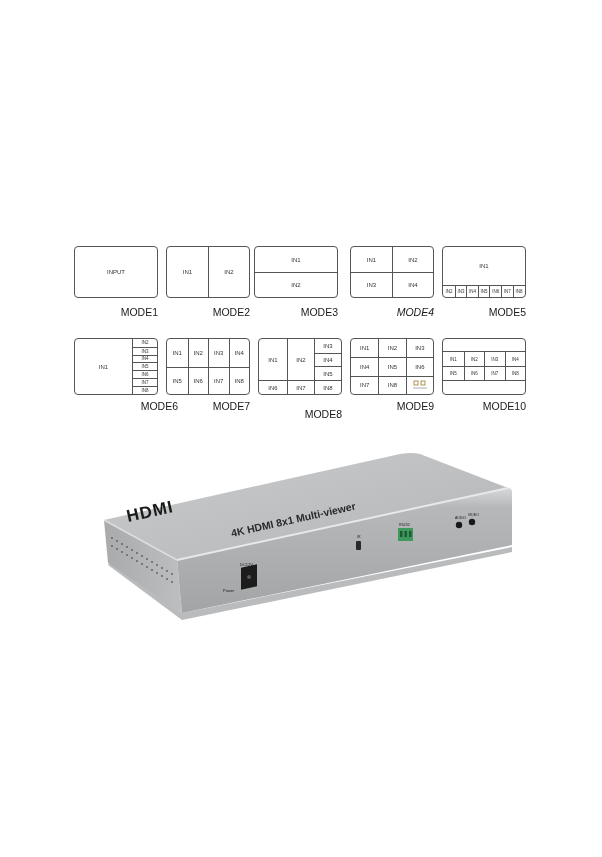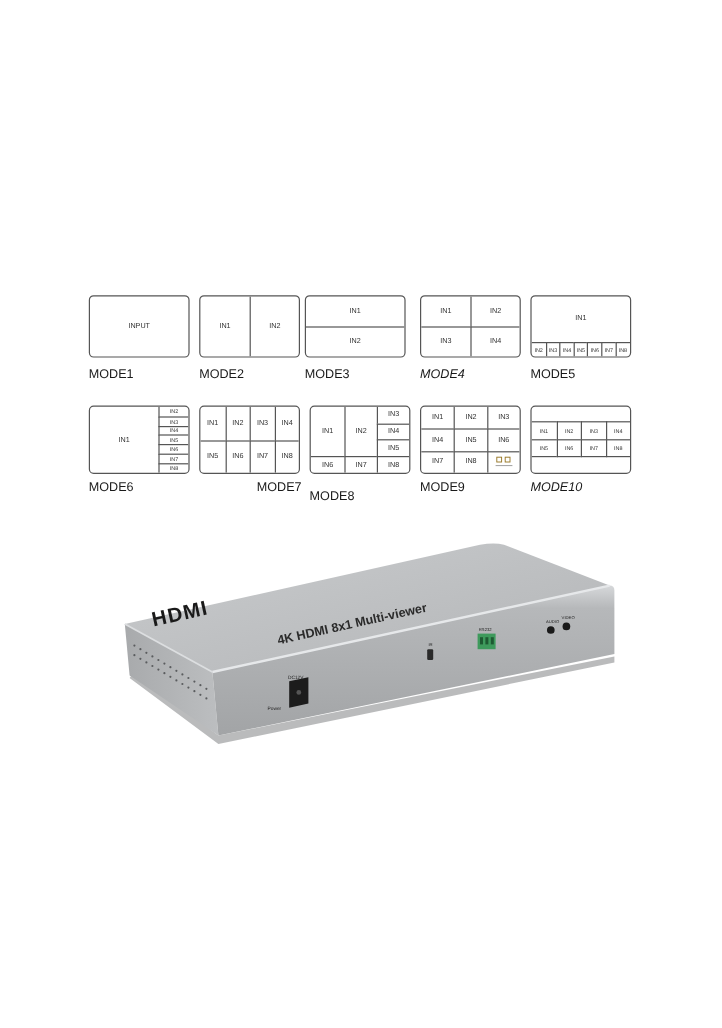--- a/index.html
+++ b/index.html
@@ -3,21 +3,21 @@
   <meta charset="utf-8">
   <style>
     html, body { margin:0; padding:0; background:#ffffff; }
     body { width:602px; height:857px; position:relative; overflow:hidden; font-family:"Liberation Sans", sans-serif; color:#222; }
     .mode { position:absolute; }
     .mode-box { position:absolute; border:1.5px solid #555; border-radius:4px; box-sizing:border-box; background:#fff; overflow:hidden; }
     .cell { position:absolute; box-sizing:border-box; display:flex; align-items:center; justify-content:center; font-size:6px; color:#333; letter-spacing:0; }
     .cell.bt { border-top:1px solid #555; }
     .cell.bl { border-left:1px solid #555; }
     .cell.tiny { font-size:4.5px; }
-    .mode-label { position:absolute; width:100%; text-align:left; font-size:10.5px; color:#1a1a1a; }
+    .mode-label { position:absolute; width:100%; text-align:right; font-size:10.5px; color:#1a1a1a; }
     .device { position:absolute; left:0; top:0; width:602px; height:857px; }
   </style>
 </head>
 <body>
 
 <div class="mode" style="left:74px;top:246px;width:84px;height:80px;">
   <div class="mode-box" style="left:0;top:0;width:84px;height:52px;">
     <div class="cell" style="left:0;top:0;width:100%;height:100%;">INPUT</div>
   </div>
   <div class="mode-label" style="top:60px;">MODE1</div>
@@ -70,21 +70,21 @@
     <div class="cell bl bt tiny" style="left:57px;top:7.8px;width:25px;height:7.8px;">IN3</div>
     <div class="cell bl bt tiny" style="left:57px;top:15.6px;width:25px;height:7.8px;">IN4</div>
     <div class="cell bl bt tiny" style="left:57px;top:23.4px;width:25px;height:7.8px;">IN5</div>
     <div class="cell bl bt tiny" style="left:57px;top:31.2px;width:25px;height:7.8px;">IN6</div>
     <div class="cell bl bt tiny" style="left:57px;top:39px;width:25px;height:7.8px;">IN7</div>
     <div class="cell bl bt tiny" style="left:57px;top:46.8px;width:25px;height:8.2px;">IN8</div>
   </div>
   <div class="mode-label" style="top:62px;">MODE6</div>
 </div>
 
-<div class="mode" style="left:166px;top:338px;width:84px;height:80px;padding-left:48px;">
+<div class="mode" style="left:166px;top:338px;width:84px;height:80px;">
   <div class="mode-box" style="left:0;top:0;width:84px;height:57px;">
     <div class="cell" style="left:0;top:0;width:25%;height:50%;">IN1</div>
     <div class="cell bl" style="left:25%;top:0;width:25%;height:50%;">IN2</div>
     <div class="cell bl" style="left:50%;top:0;width:25%;height:50%;">IN3</div>
     <div class="cell bl" style="left:75%;top:0;width:25%;height:50%;">IN4</div>
     <div class="cell bt" style="left:0;top:50%;width:25%;height:50%;">IN5</div>
     <div class="cell bt bl" style="left:25%;top:50%;width:25%;height:50%;">IN6</div>
     <div class="cell bt bl" style="left:50%;top:50%;width:25%;height:50%;">IN7</div>
     <div class="cell bt bl" style="left:75%;top:50%;width:25%;height:50%;">IN8</div>
   </div>
@@ -130,21 +130,21 @@
   <div class="mode-box" style="left:0;top:0;width:84px;height:57px;">
     <div class="cell tiny" style="left:0;top:12px;width:25%;height:15px;border-top:1px solid #555;">IN1</div>
     <div class="cell tiny bl" style="left:25%;top:12px;width:25%;height:15px;border-top:1px solid #555;">IN2</div>
     <div class="cell tiny bl" style="left:50%;top:12px;width:25%;height:15px;border-top:1px solid #555;">IN3</div>
     <div class="cell tiny bl" style="left:75%;top:12px;width:25%;height:15px;border-top:1px solid #555;">IN4</div>
     <div class="cell tiny bt" style="left:0;top:27px;width:25%;height:15px;border-bottom:1px solid #555;">IN5</div>
     <div class="cell tiny bt bl" style="left:25%;top:27px;width:25%;height:15px;border-bottom:1px solid #555;">IN6</div>
     <div class="cell tiny bt bl" style="left:50%;top:27px;width:25%;height:15px;border-bottom:1px solid #555;">IN7</div>
     <div class="cell tiny bt bl" style="left:75%;top:27px;width:25%;height:15px;border-bottom:1px solid #555;">IN8</div>
   </div>
-  <div class="mode-label" style="top:62px;font-style:italic;">MODE10</div>
+  <div class="mode-label" style="top:62px;">MODE10</div>
 </div>
 
 <svg class="device" viewBox="0 0 602 857" xmlns="http://www.w3.org/2000/svg">
   <defs>
     <linearGradient id="topGrad" x1="0" y1="0" x2="1" y2="1">
       <stop offset="0" stop-color="#c9cbcd"></stop>
       <stop offset="1" stop-color="#b3b5b7"></stop>
     </linearGradient>
     <linearGradient id="frontGrad" x1="0" y1="0" x2="0" y2="1">
       <stop offset="0" stop-color="#d6d8da"></stop>

